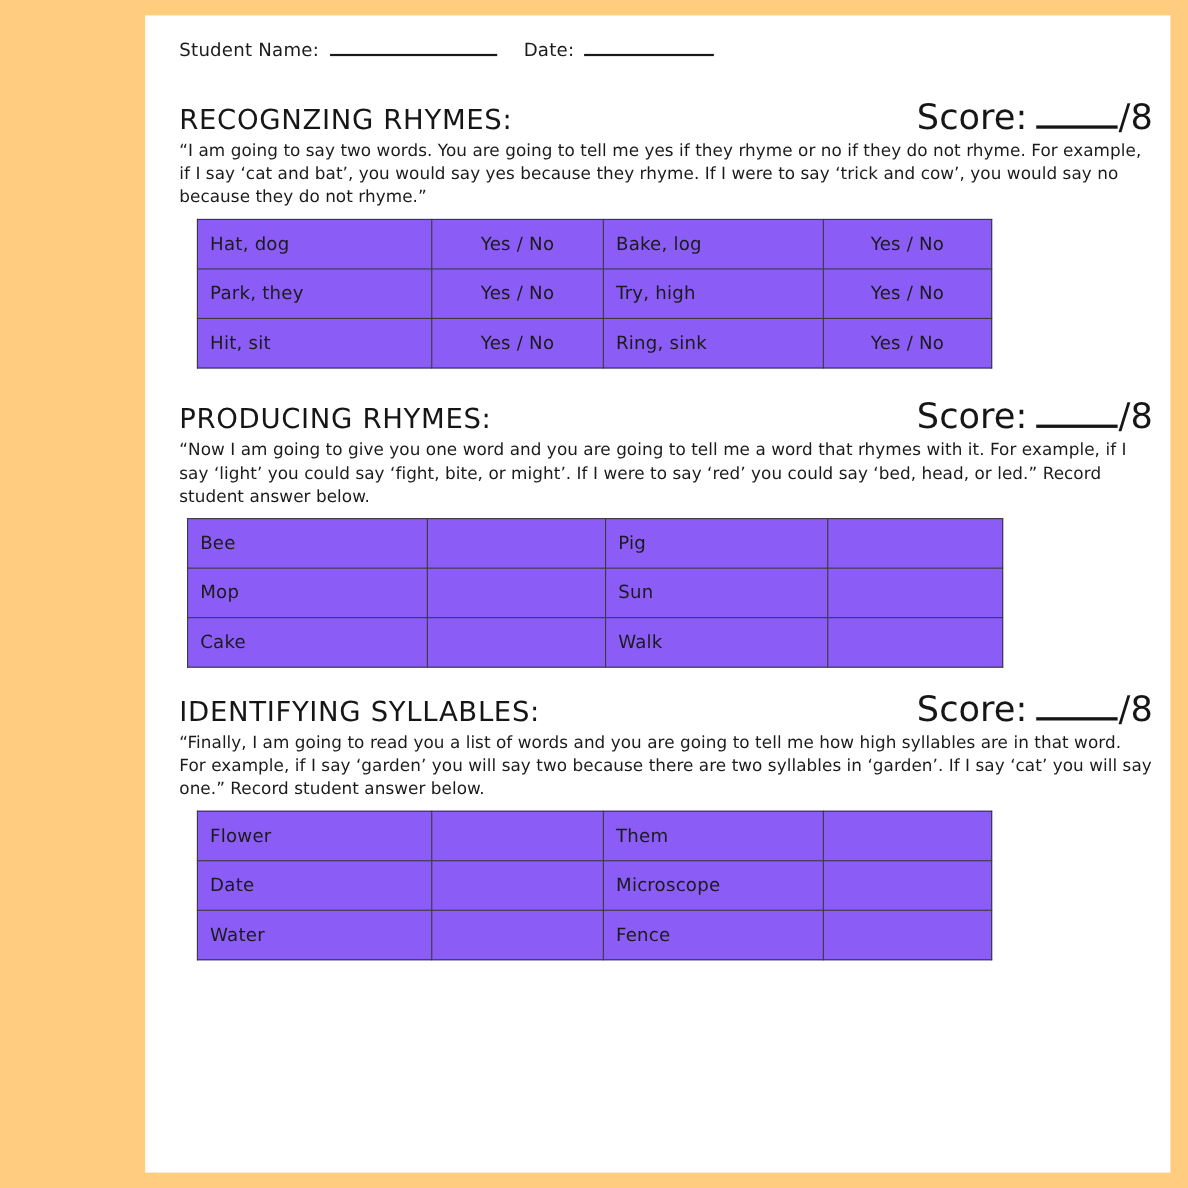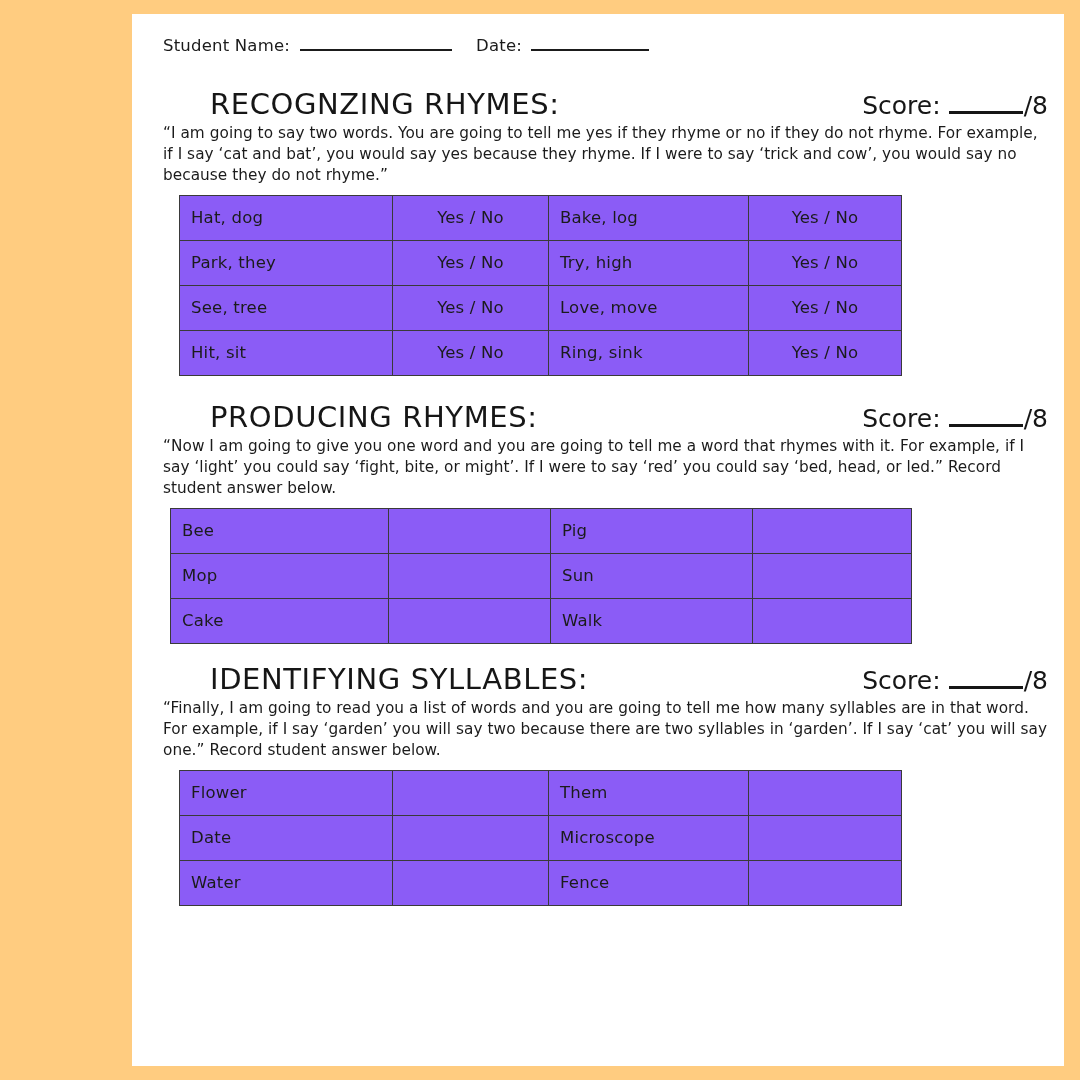--- a/index.html
+++ b/index.html
@@ -52,31 +52,30 @@
   
   .section { margin-bottom: 2px; }
 
   .sec-head {
     display: flex;
     align-items: baseline;
     justify-content: space-between;
     margin-bottom: 1px;
   }
   .sec-title {
-    font-size: 29px;
+    font-size: 25px;
     letter-spacing: .6px;
     color: #161616;
     font-weight: 400;
     white-space: nowrap;
-    margin-left: 47px;
   }
   .score {
     display: flex;
     align-items: baseline;
-    font-size: 25px;
+    font-size: 32px;
     color: #161616;
     white-space: nowrap;
   }
   .score-blank {
     display: inline-block;
     width: 74px;
     border-bottom: 3px solid #161616;
     margin: 0 1px 0 8px;
     height: 0;
   }
@@ -162,26 +161,20 @@
             <td>Bake, log</td>
             <td class="center">Yes / No</td>
           </tr>
           <tr>
             <td>Park, they</td>
             <td class="center">Yes / No</td>
             <td>Try, high</td>
             <td class="center">Yes / No</td>
           </tr>
           <tr>
-            <td>See, tree</td>
-            <td class="center">Yes / No</td>
-            <td>Love, move</td>
-            <td class="center">Yes / No</td>
-          </tr>
-          <tr>
             <td>Hit, sit</td>
             <td class="center">Yes / No</td>
             <td>Ring, sink</td>
             <td class="center">Yes / No</td>
           </tr>
         </tbody>
       </table>
     </div>
 
     <div class="sp-1"></div>
@@ -231,21 +224,21 @@
 
     <div class="section">
       <div class="sec-head">
         <div class="sec-title">IDENTIFYING SYLLABLES:</div>
         <div class="score">
           <span>Score:</span>
           <span class="score-blank"></span>
           <span>/8</span>
         </div>
       </div>
-      <div class="sec-desc">“Finally, I am going to read you a list of words and you are going to tell me how many syllables are in that word. For example, if I say ‘garden’ you will say two because there are two syllables in ‘garden’. If I say ‘cat’ you will say one.” Record student answer below.</div>
+      <div class="sec-desc">“Finally, I am going to read you a list of words and you are going to tell me how high syllables are in that word. For example, if I say ‘garden’ you will say two because there are two syllables in ‘garden’. If I say ‘cat’ you will say one.” Record student answer below.</div>
 
       <table class="wk tbl-a">
         <colgroup>
             <col class="c1">
             <col class="c2">
             <col class="c3">
             <col class="c4">
           </colgroup>
         <tbody>
           <tr>

